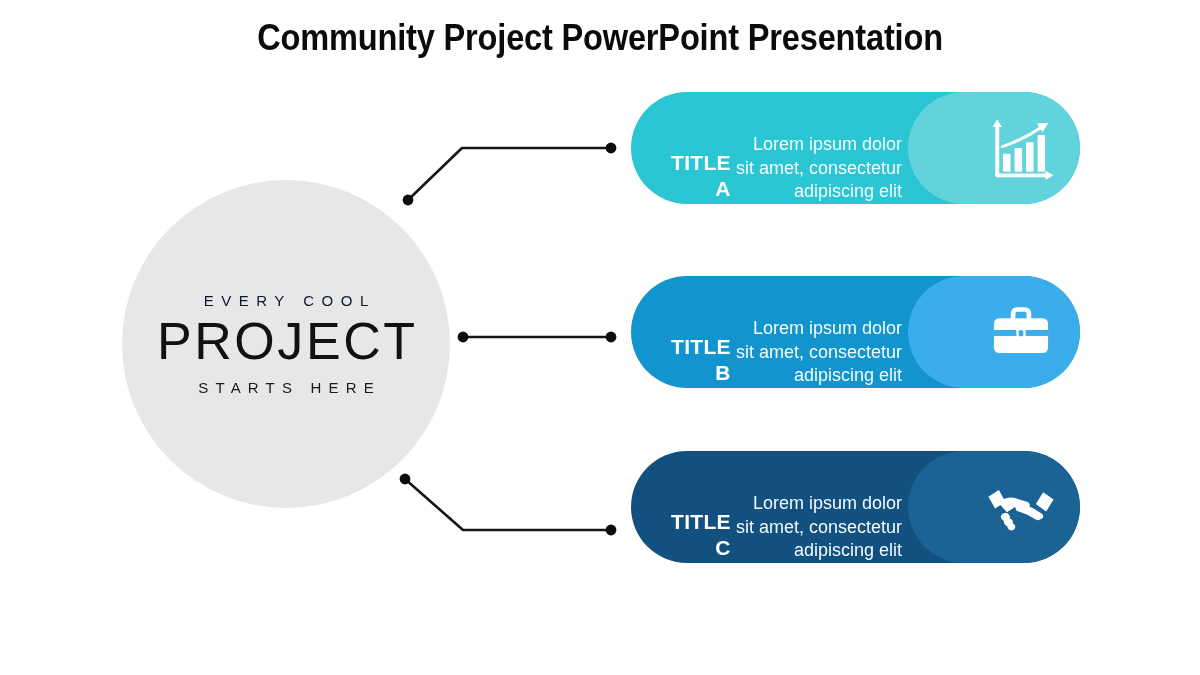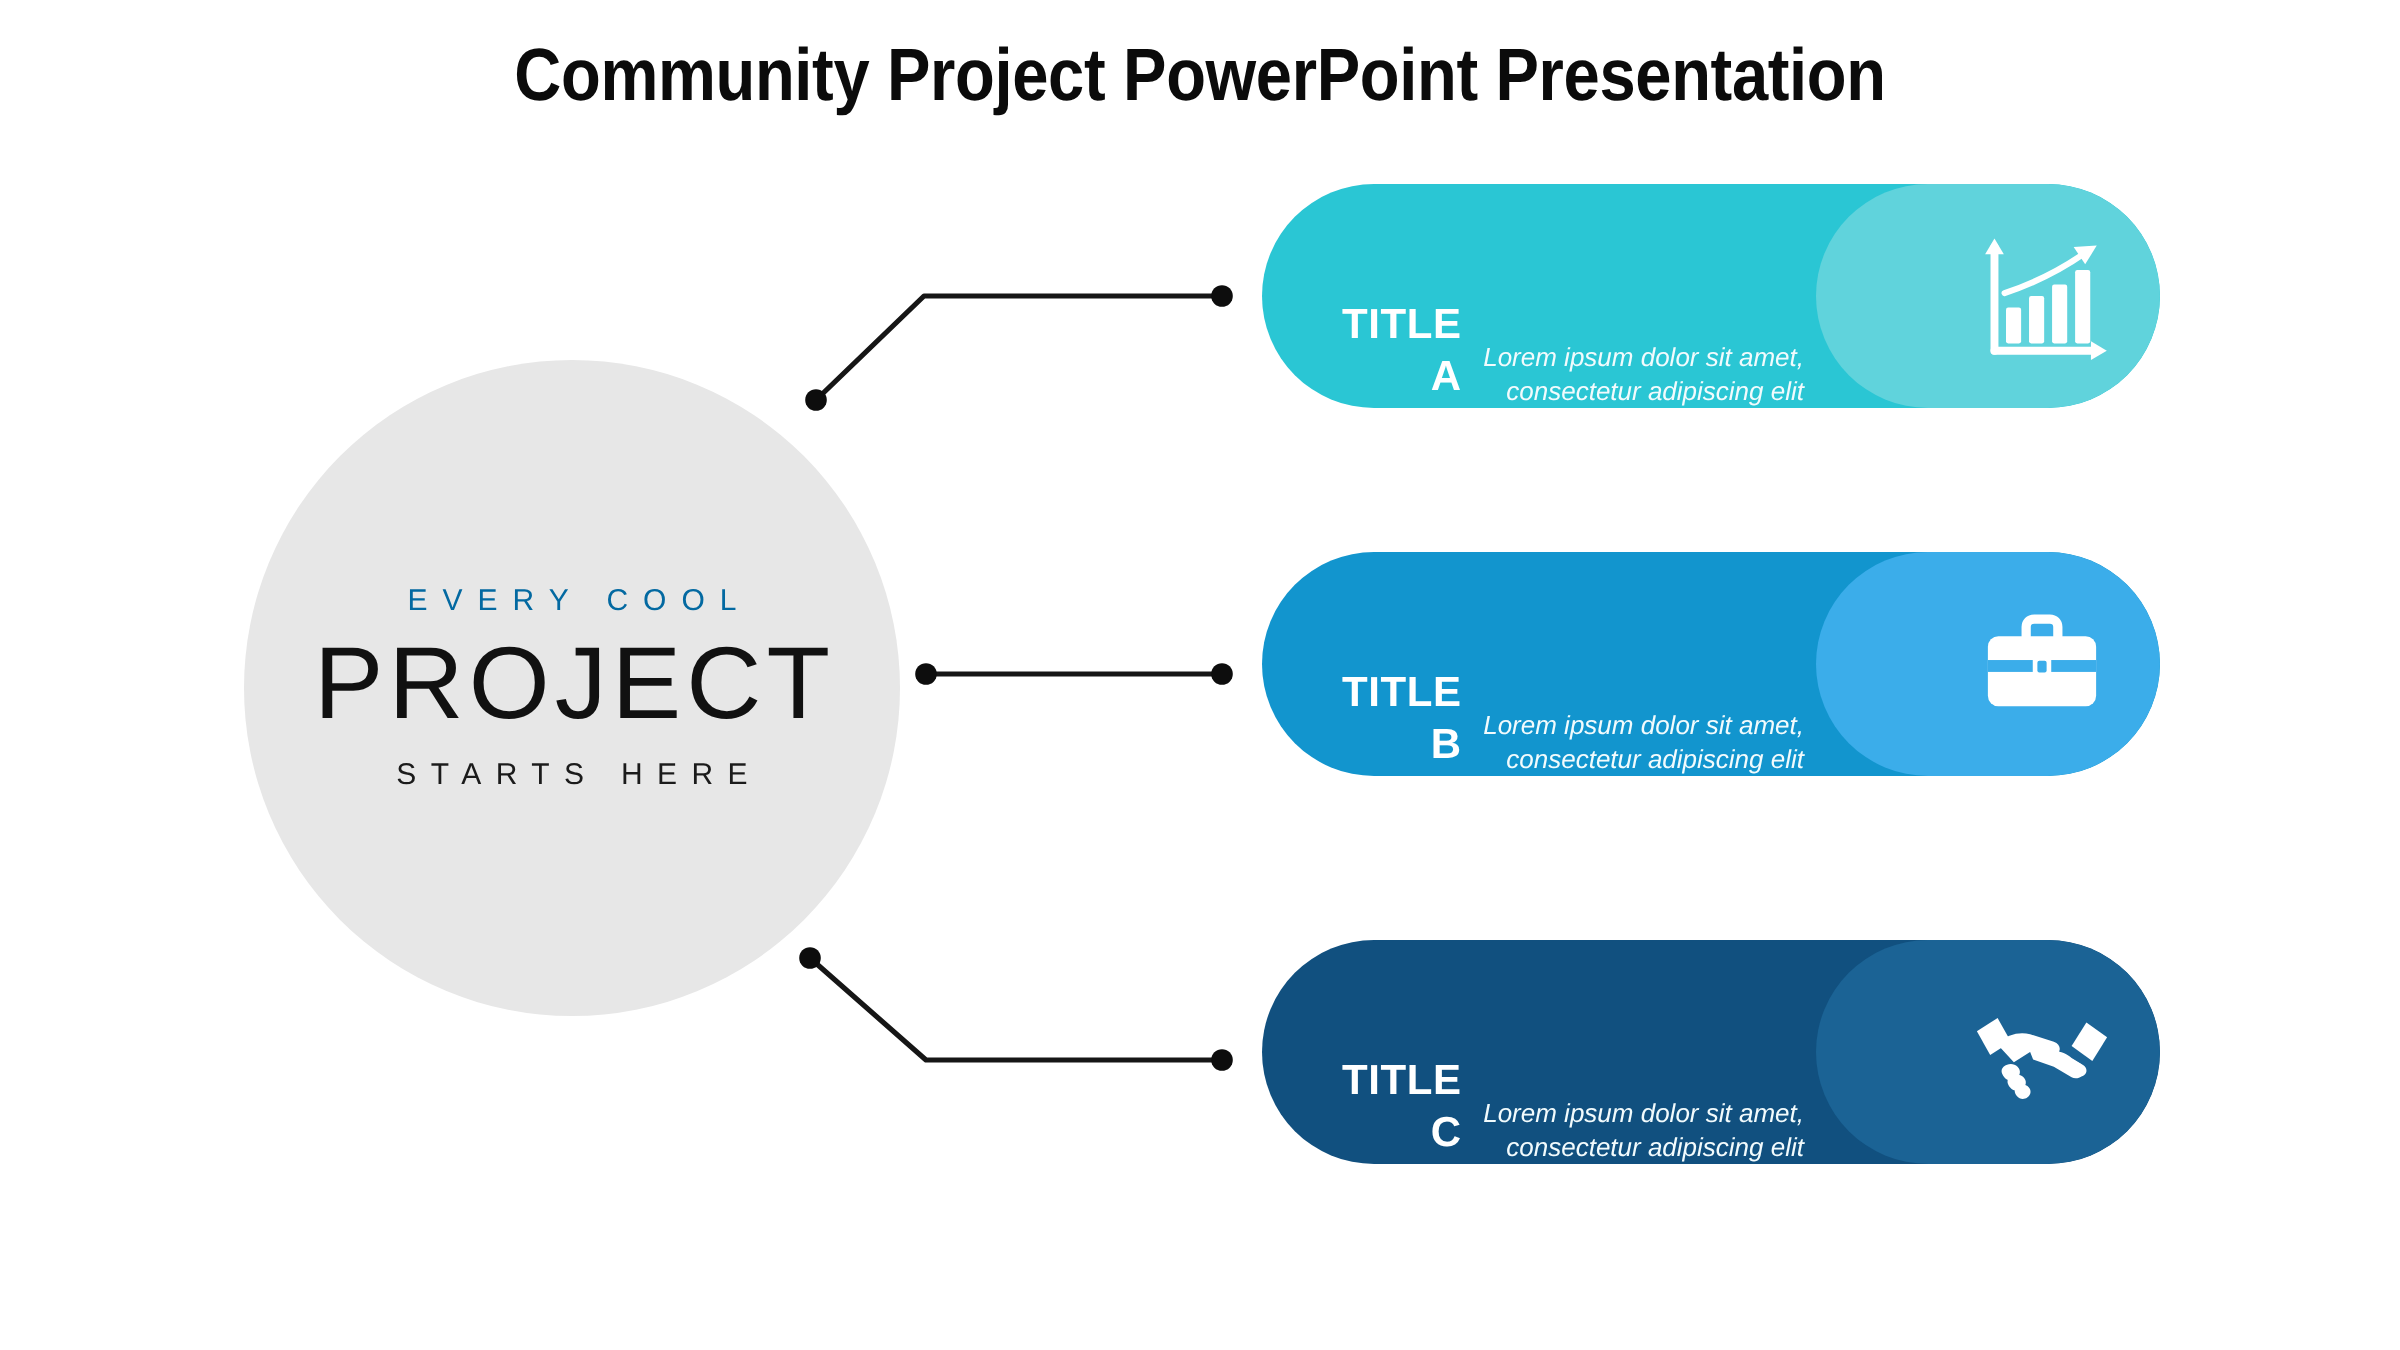--- a/index.html
+++ b/index.html
@@ -49,21 +49,21 @@
     width: 100%;
     height: 100%;
     display: flex;
     flex-direction: column;
     align-items: center;
     justify-content: center;
   }
   .circle-eyebrow {
     font-size: 15px;
     letter-spacing: 7.5px;
-    color: #0369a1;
+    color: #0f172a;
     text-indent: 7.5px;
     font-weight: 400;
     margin-bottom: 6px;
   }
   .circle-main {
     font-size: 51px;
     letter-spacing: 2.5px;
     text-indent: 2.5px;
     color: #111111;
     font-weight: 400;
@@ -123,25 +123,24 @@
   }
   .card-title {
     font-size: 21px;
     font-weight: bold;
     letter-spacing: 0.3px;
     line-height: 1.25;
     margin-bottom: 2px;
     color: #ffffff;
   }
   .card-desc {
-    font-size: 13px;
+    font-size: 18px;
     line-height: 1.32;
     color: #f2fbfd;
     font-weight: 400;
-    font-style: italic;
   }
   .card-icon {
     position: absolute;
     right: 16px;
     top: 50%;
     transform: translateY(-50%);
     width: 86px;
     height: 86px;
     display: flex;
     align-items: center;
@@ -222,21 +221,21 @@
       <rect x="9" y="29" width="82" height="53" rx="8" fill="#ffffff"></rect>
 
       <rect x="9" y="47" width="82" height="9" fill="#3badea"></rect>
 
       <rect x="43" y="44" width="14" height="16" rx="3" fill="#ffffff"></rect>
       <rect x="46.5" y="47.5" width="7" height="9" rx="1.5" fill="#3badea"></rect>
     </svg>
   </div>
 </div>
 
-<div class="card" id="card-c" style="top:470px; background:#11507f;">
+<div class="card" id="card-c" style="top:451px; background:#11507f;">
   <div class="card-overlay" style="background:#1b6395;"></div>
   <div class="card-text">
     <div class="card-title">TITLE C</div>
     <div class="card-desc">Lorem ipsum dolor sit amet, consectetur adipiscing elit</div>
   </div>
   <div class="card-icon">
     <svg viewBox="0 0 100 100" width="74" height="74" fill="none">
       <g fill="#ffffff">
 
         <path d="M6 36 L20 27 L29 43 L15 52 Z"></path>

